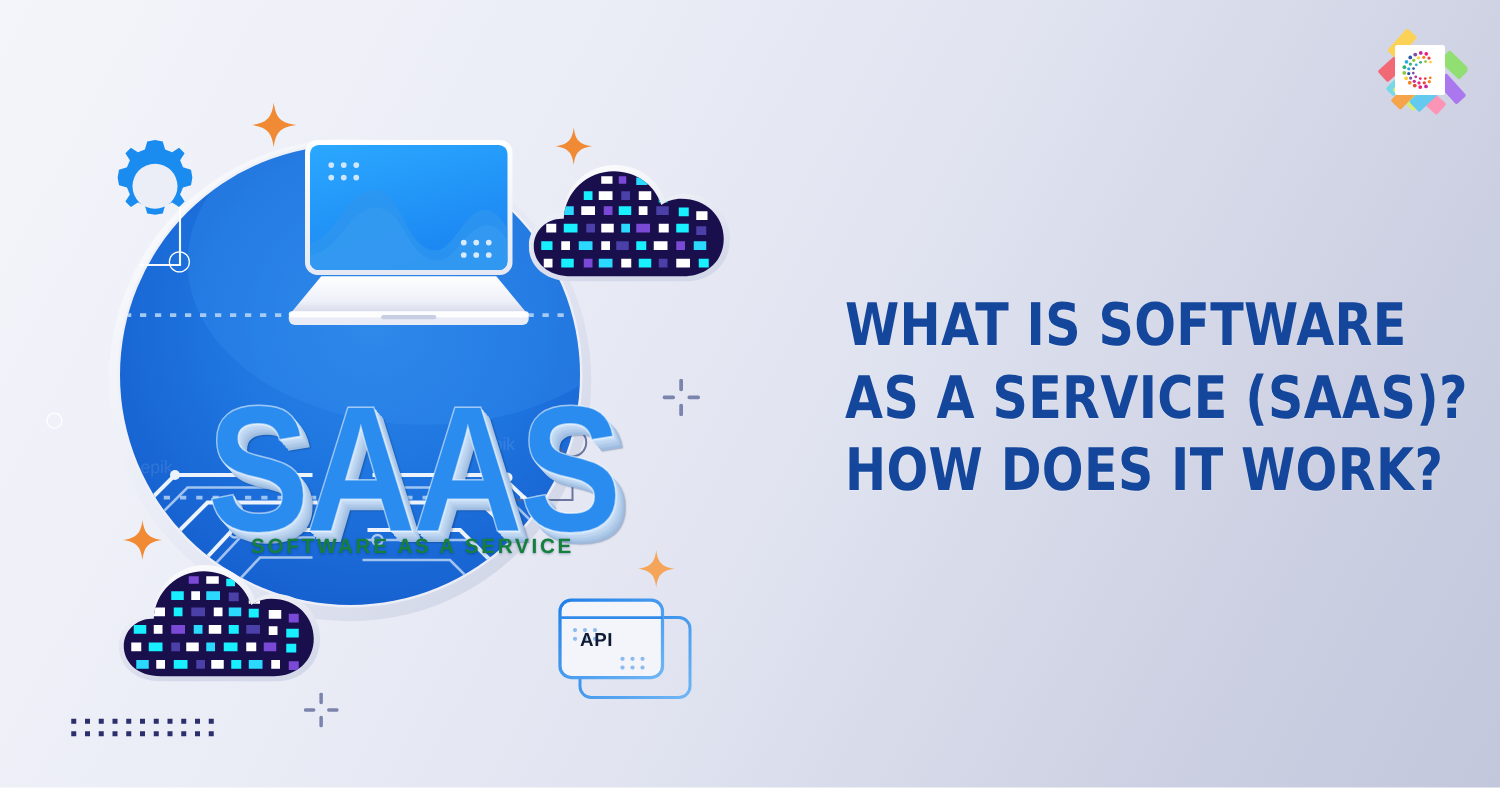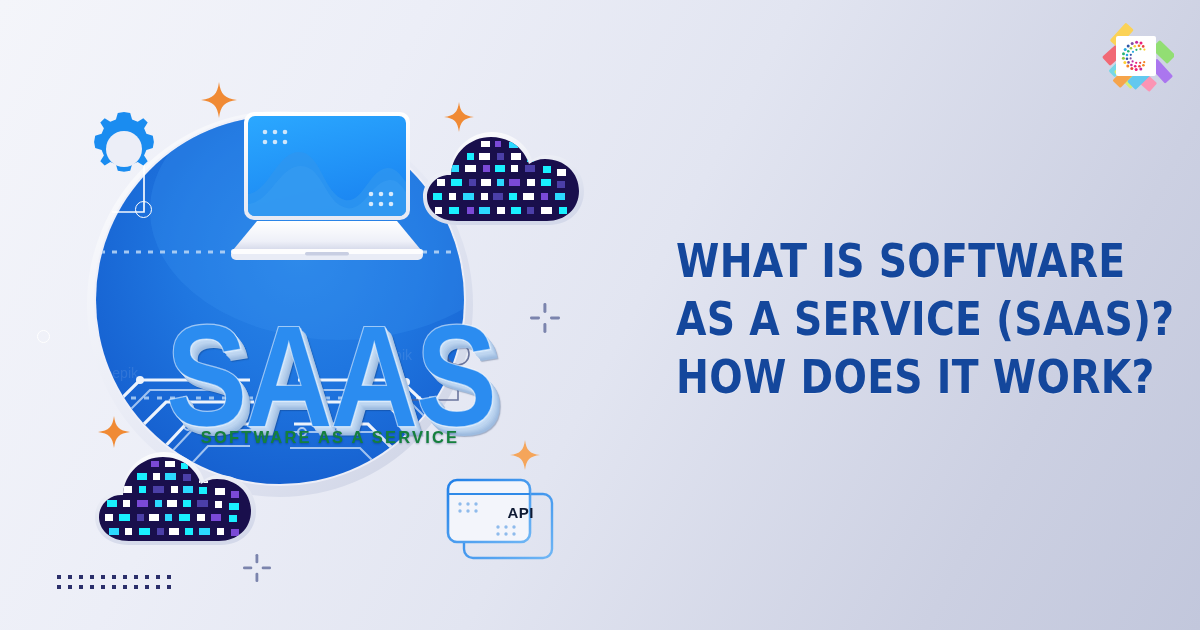--- a/index.html
+++ b/index.html
@@ -66,21 +66,21 @@
   
   .cloud { position:absolute; }
   .cloud.top { left:383px; top:65px; width:165px; height:110px; }
   .cloud.bottom { left:55px; top:385px; width:165px; height:110px; }
   .cloud svg { width:100%; height:100%; display:block; }
 
   
   .api { position:absolute; left:400px; top:412px; width:120px; height:95px; }
   .api svg { width:100%; height:100%; display:block; }
   .api-label {
-    position:absolute; left:424px; top:444px; width:70px; text-align:right;
+    position:absolute; left:424px; top:444px; width:70px; text-align:left;
     font-size:15px; font-weight:bold; color:#0f1a33; letter-spacing:.5px;
     font-family:"Liberation Sans",sans-serif;
   }
 
   
   .gear { position:absolute; left:45px; top:50px; width:78px; height:78px; }
   .gear svg { width:100%; height:100%; display:block; }
 
   
   .spark { position:absolute; }

